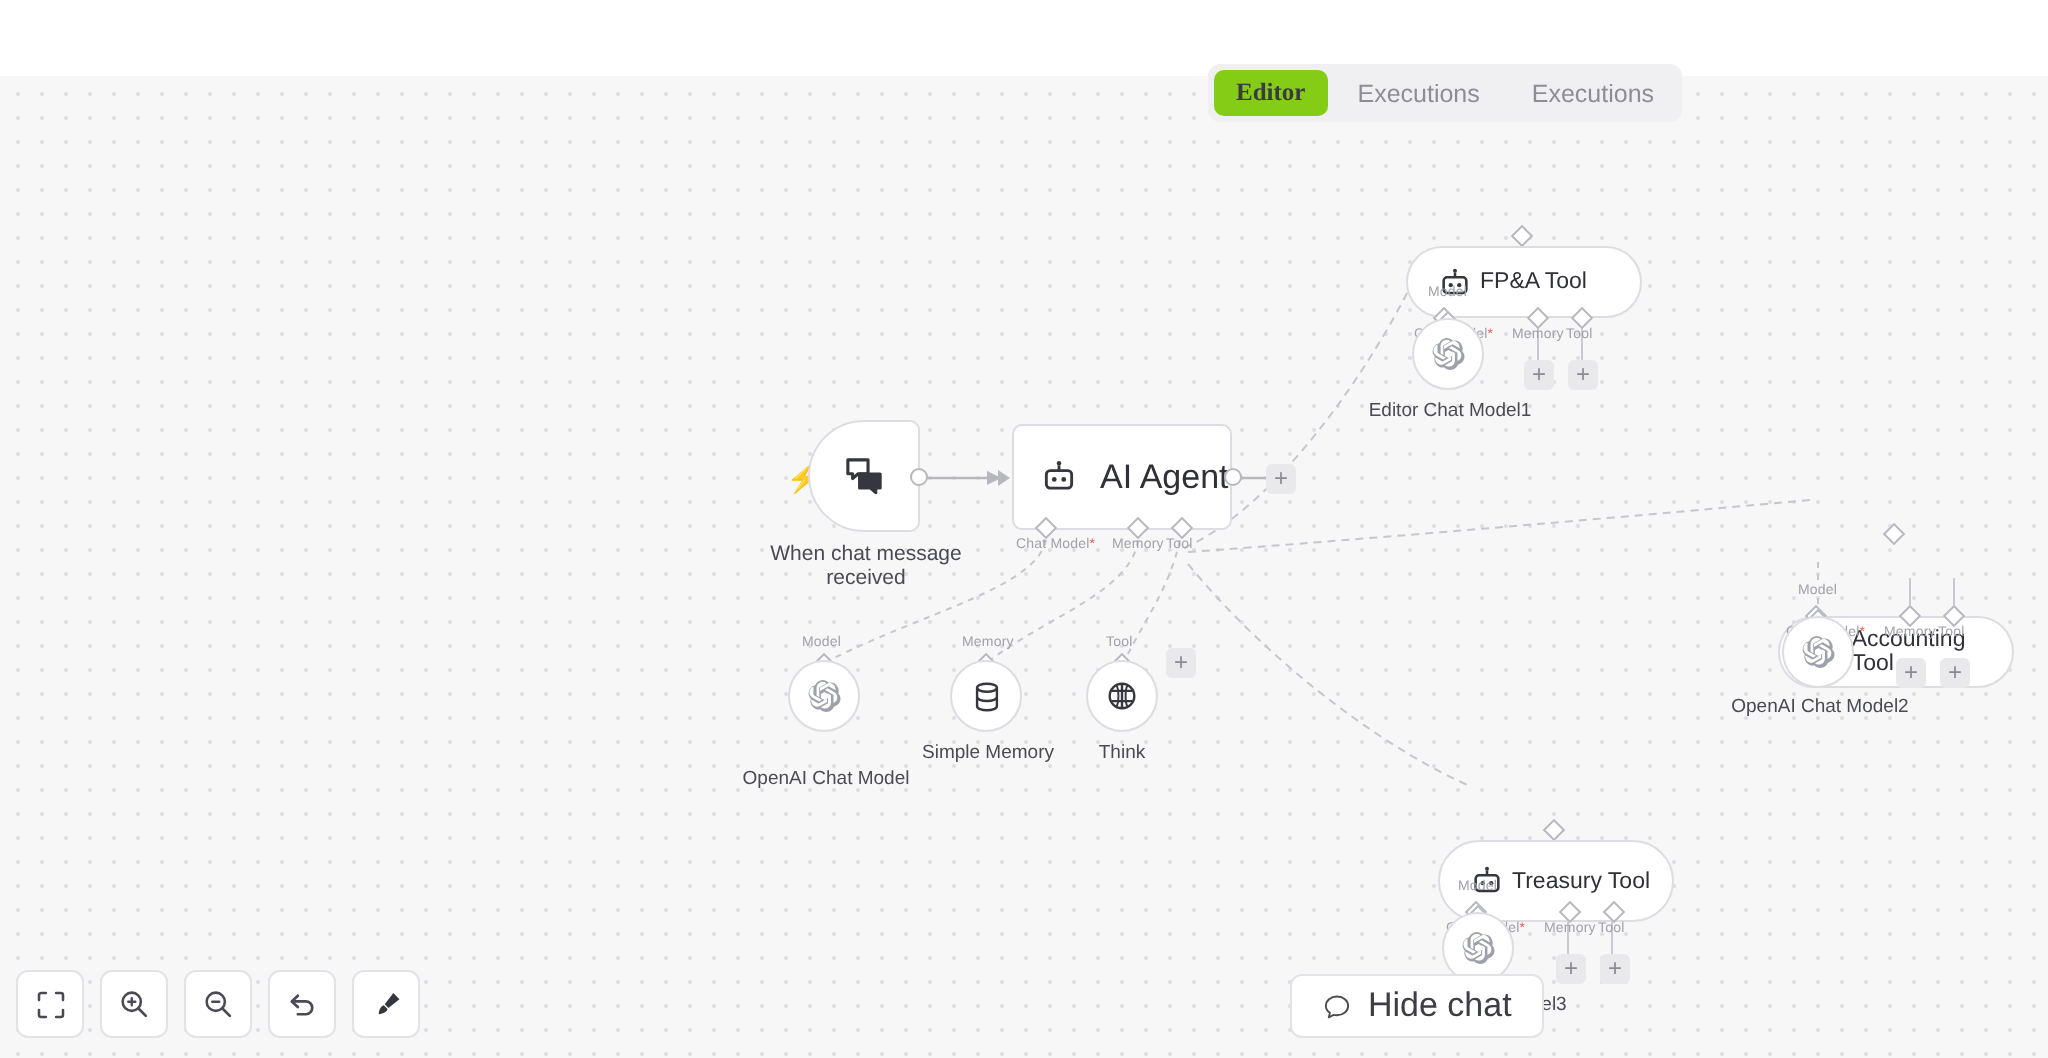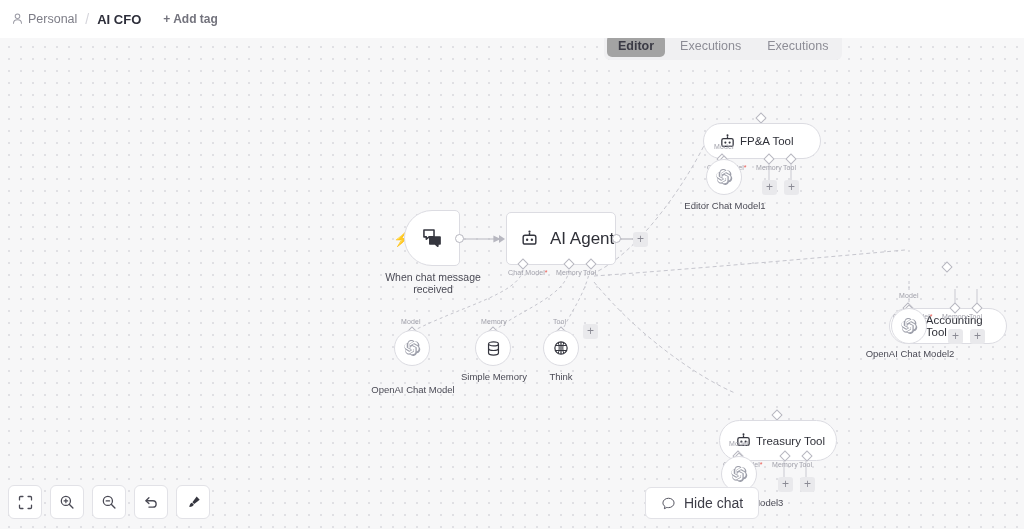--- a/index.html
+++ b/index.html
@@ -45,21 +45,21 @@
   .tabs {
     position: absolute; left: 604px; top: 32px;
     display: flex; align-items: center; gap: 4px;
     background: #f0f0f2; border-radius: 6px; padding: 3px;
     z-index: 25;
   }
   .tab {
     font-size: 12.5px; color: #8d8d96; padding: 4px 11px;
     border-radius: 5px; cursor: pointer; white-space: nowrap;
   }
-  .tab.active { background: #a3a3a3; color: #3a3a44; font-weight: 700; }
+  .tab.active { background: #84cc16; color: #3a3a44; font-weight: 700; font-family: Liberation Serif, serif; }
 
   
   .node-label {
     position: absolute; text-align: center; font-size: 10.5px;
     color: #4a4a55; line-height: 12px; white-space: nowrap;
   }
   .sub-label {
     position: absolute; text-align: center; font-size: 9.5px;
     color: #4a4a55; line-height: 11px; white-space: nowrap;
   }
@@ -135,39 +135,27 @@
     cursor: pointer;
   }
 
   
   .hide-chat {
     position: absolute; left: 645px; top: 487px;
     height: 32px; background: #fff; border: 1px solid #e2e2e7;
     border-radius: 6px; display: flex; align-items: center;
     gap: 8px; padding: 0 15px; cursor: pointer; z-index: 26;
   }
-  .hide-chat span { font-size: 14px; color: #3d3d47; }
+  .hide-chat span { font-size: 17px; color: #3d3d47; }
 </style>
 </head>
 <body>
 
 <div id="app">
 
-  <div class="header">
-    <div class="crumb-person">
-      <svg class="person-icon" viewBox="0 0 12 13">
-        <circle cx="6" cy="3.6" r="2.5" fill="none" stroke="#9a9aa4" stroke-width="1.1"></circle>
-        <path d="M1.6 11.6c0-2.6 2-4.2 4.4-4.2s4.4 1.6 4.4 4.2" fill="none" stroke="#9a9aa4" stroke-width="1.1"></path>
-      </svg>
-      <span>Personal</span>
-    </div>
-    <span class="crumb-sep">/</span>
-    <span class="crumb-name">AI CFO</span>
-    <span class="add-tag">+ Add tag</span>
-  </div>
 
   <div class="canvas">
 
     <svg class="edges">
       <defs>
         <marker id="arrowGray" markerWidth="7" markerHeight="7" refX="5.5" refY="3" orient="auto">
           <path d="M0,0 L6,3 L0,6 z" fill="#b7b7c0"></path>
         </marker>
       </defs>
 

